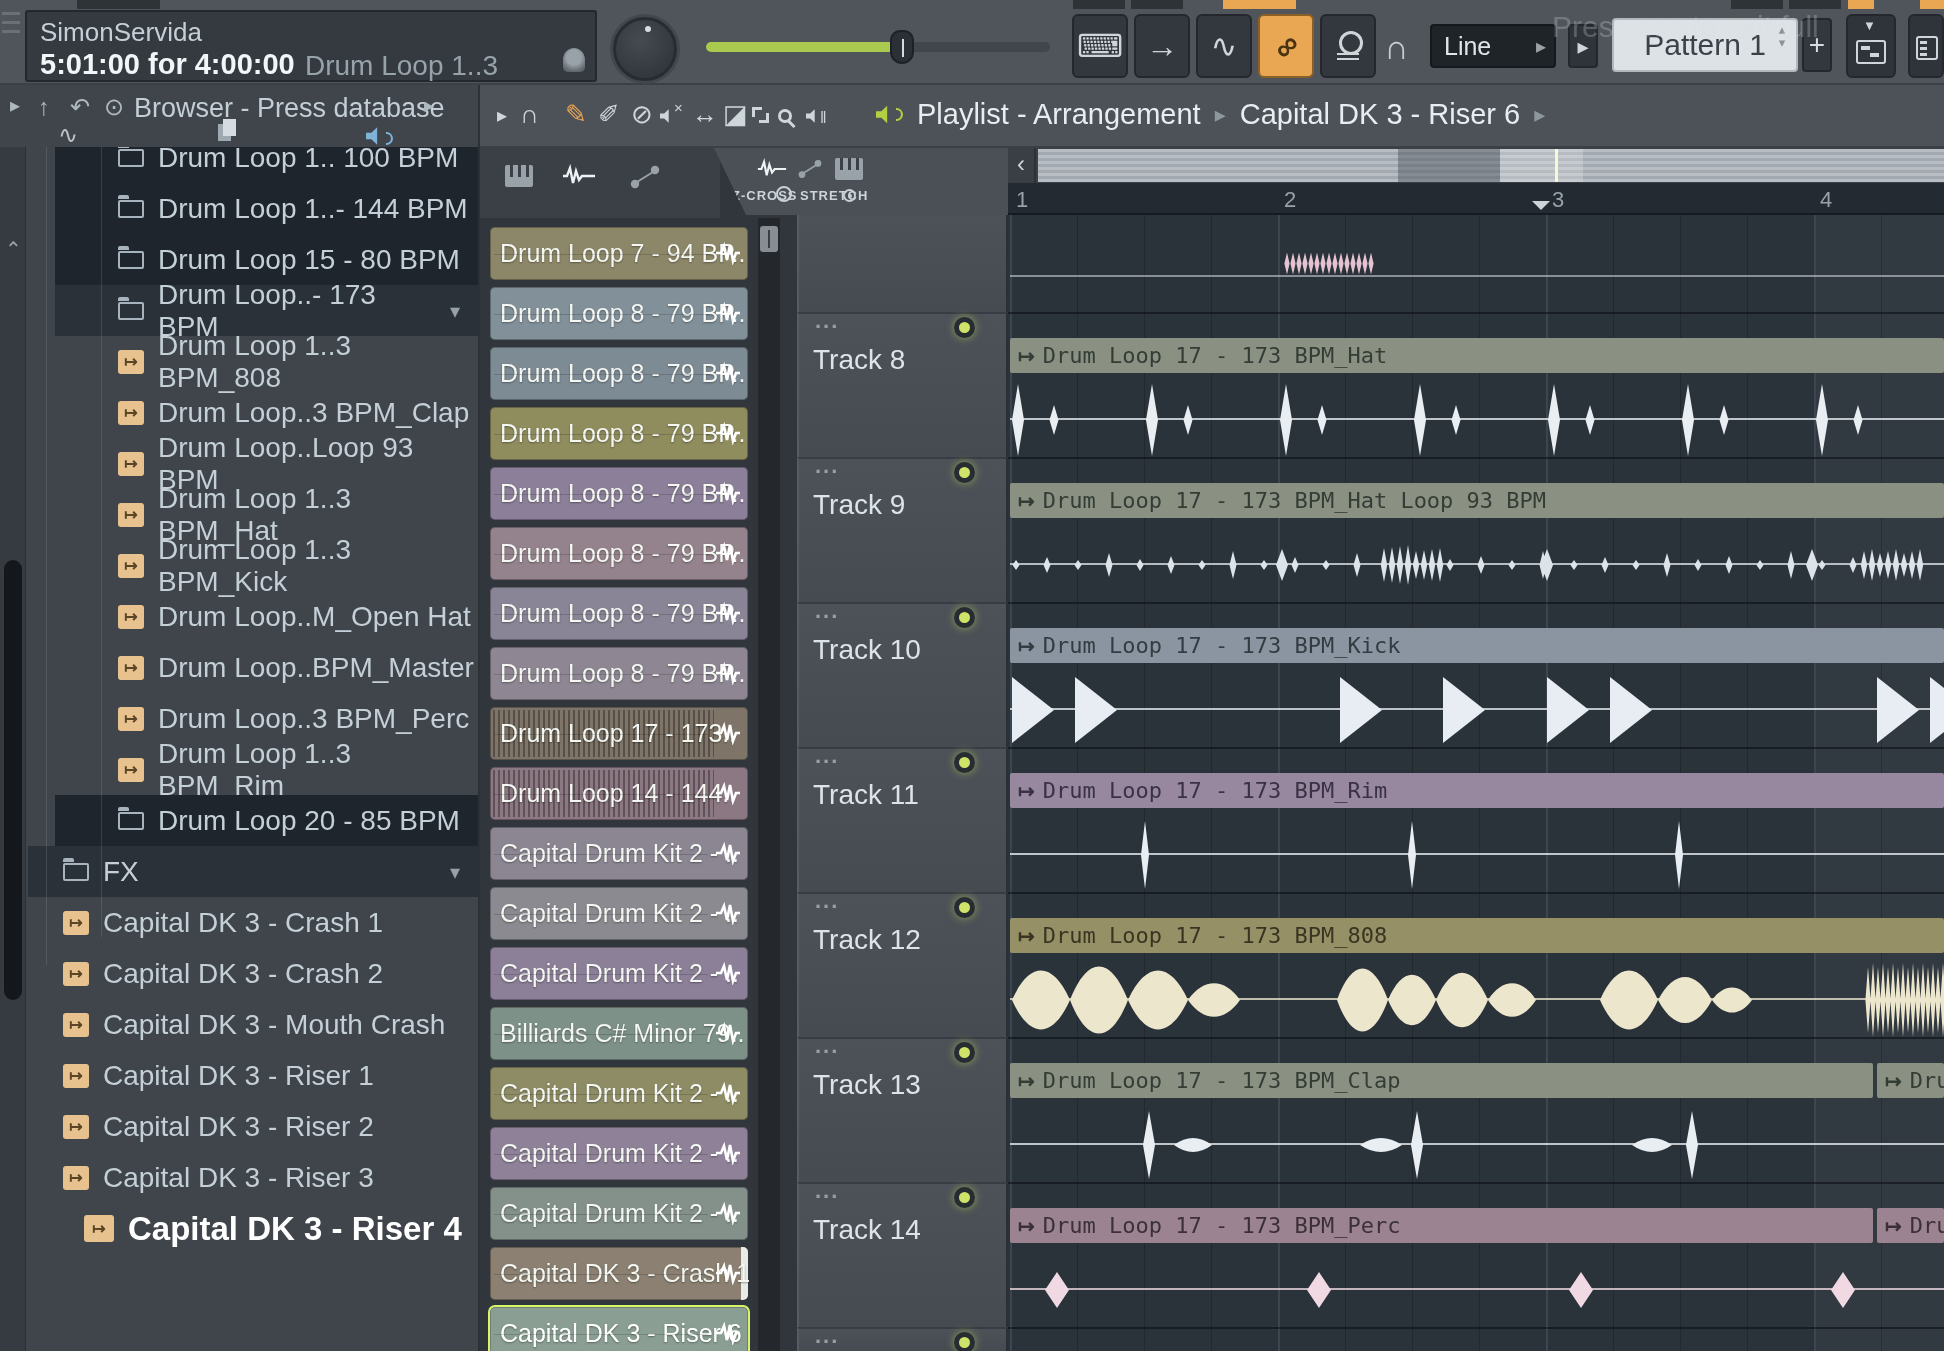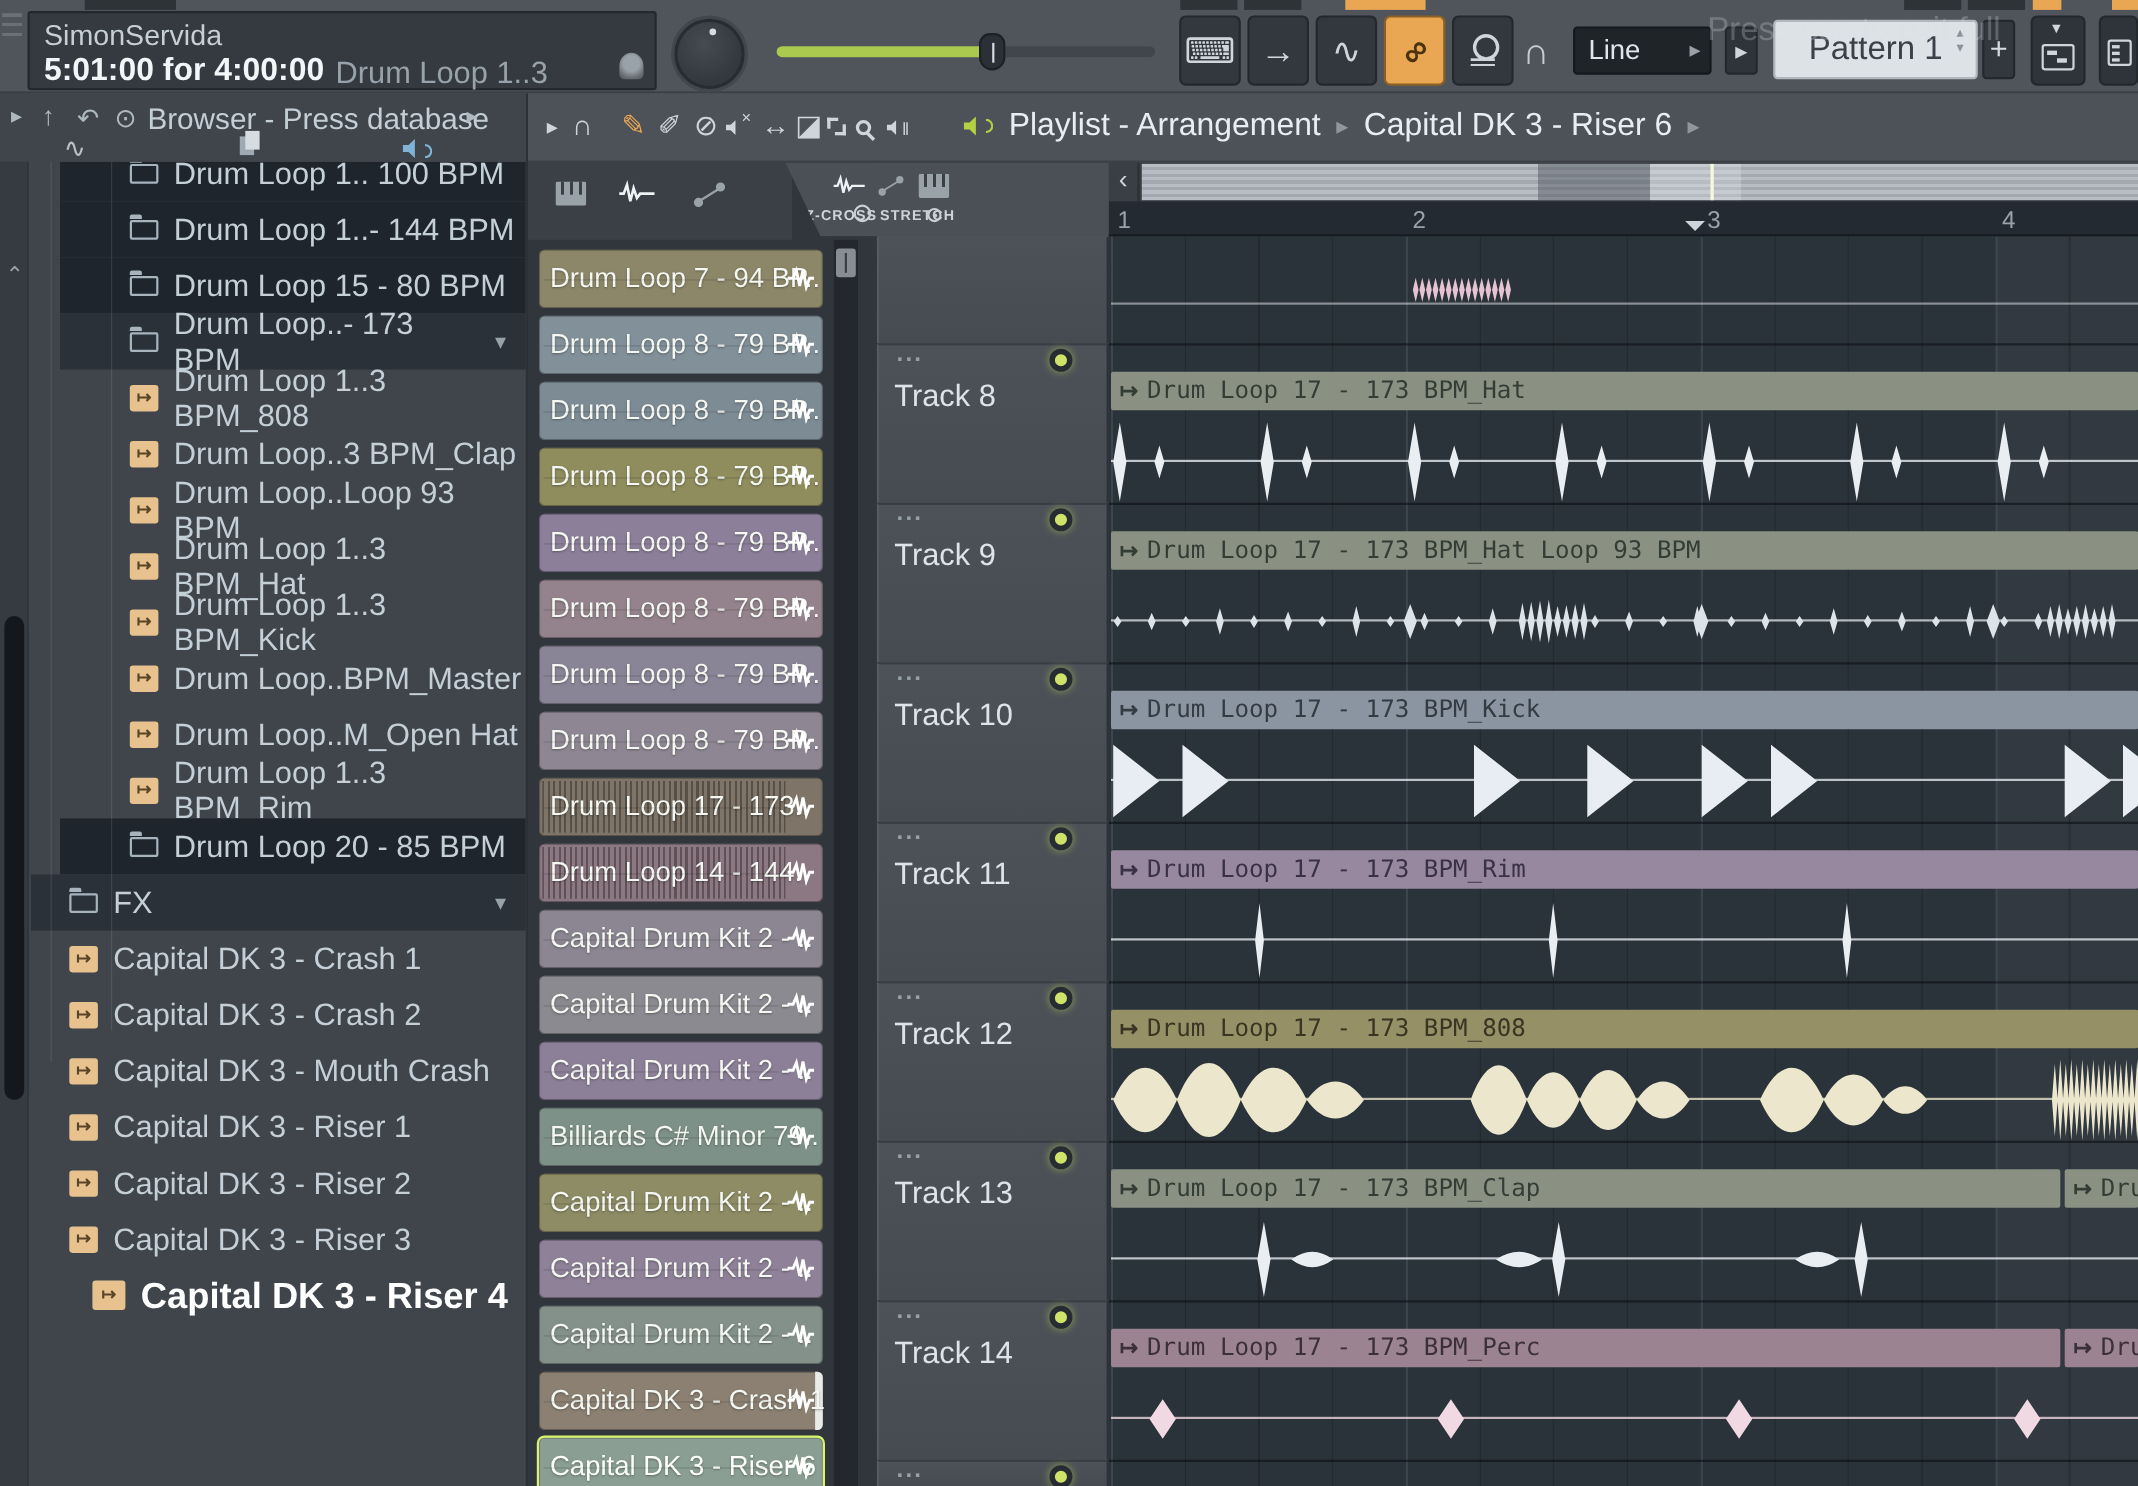--- a/index.html
+++ b/index.html
@@ -316,27 +316,33 @@
         </div>
         <div class="b-row" data-kind="file" data-indent="deep">
 
           <span class="b-ic-file"></span>
           <span class="b-label">Drum Loop 1..3 BPM_Kick</span>
 
         </div>
         <div class="b-row" data-kind="file" data-indent="deep">
 
           <span class="b-ic-file"></span>
+          <span class="b-label">Drum Loop..M_Open Hat</span>
+
+        </div>
+        <div class="b-row" data-kind="file" data-indent="deep">
+
+          <span class="b-ic-file"></span>
           <span class="b-label">Drum Loop..BPM_Master</span>
 
         </div>
         <div class="b-row" data-kind="file" data-indent="deep">
 
           <span class="b-ic-file"></span>
-          <span class="b-label">Drum Loop..M_Open Hat</span>
+          <span class="b-label">Drum Loop..3 BPM_Perc</span>
 
         </div>
         <div class="b-row" data-kind="file" data-indent="deep">
 
           <span class="b-ic-file"></span>
           <span class="b-label">Drum Loop 1..3 BPM_Rim</span>
 
         </div>
         <div class="b-row" data-kind="folder" data-indent="deep" data-shade="dark">
           <span class="b-ic-folder"></span>

